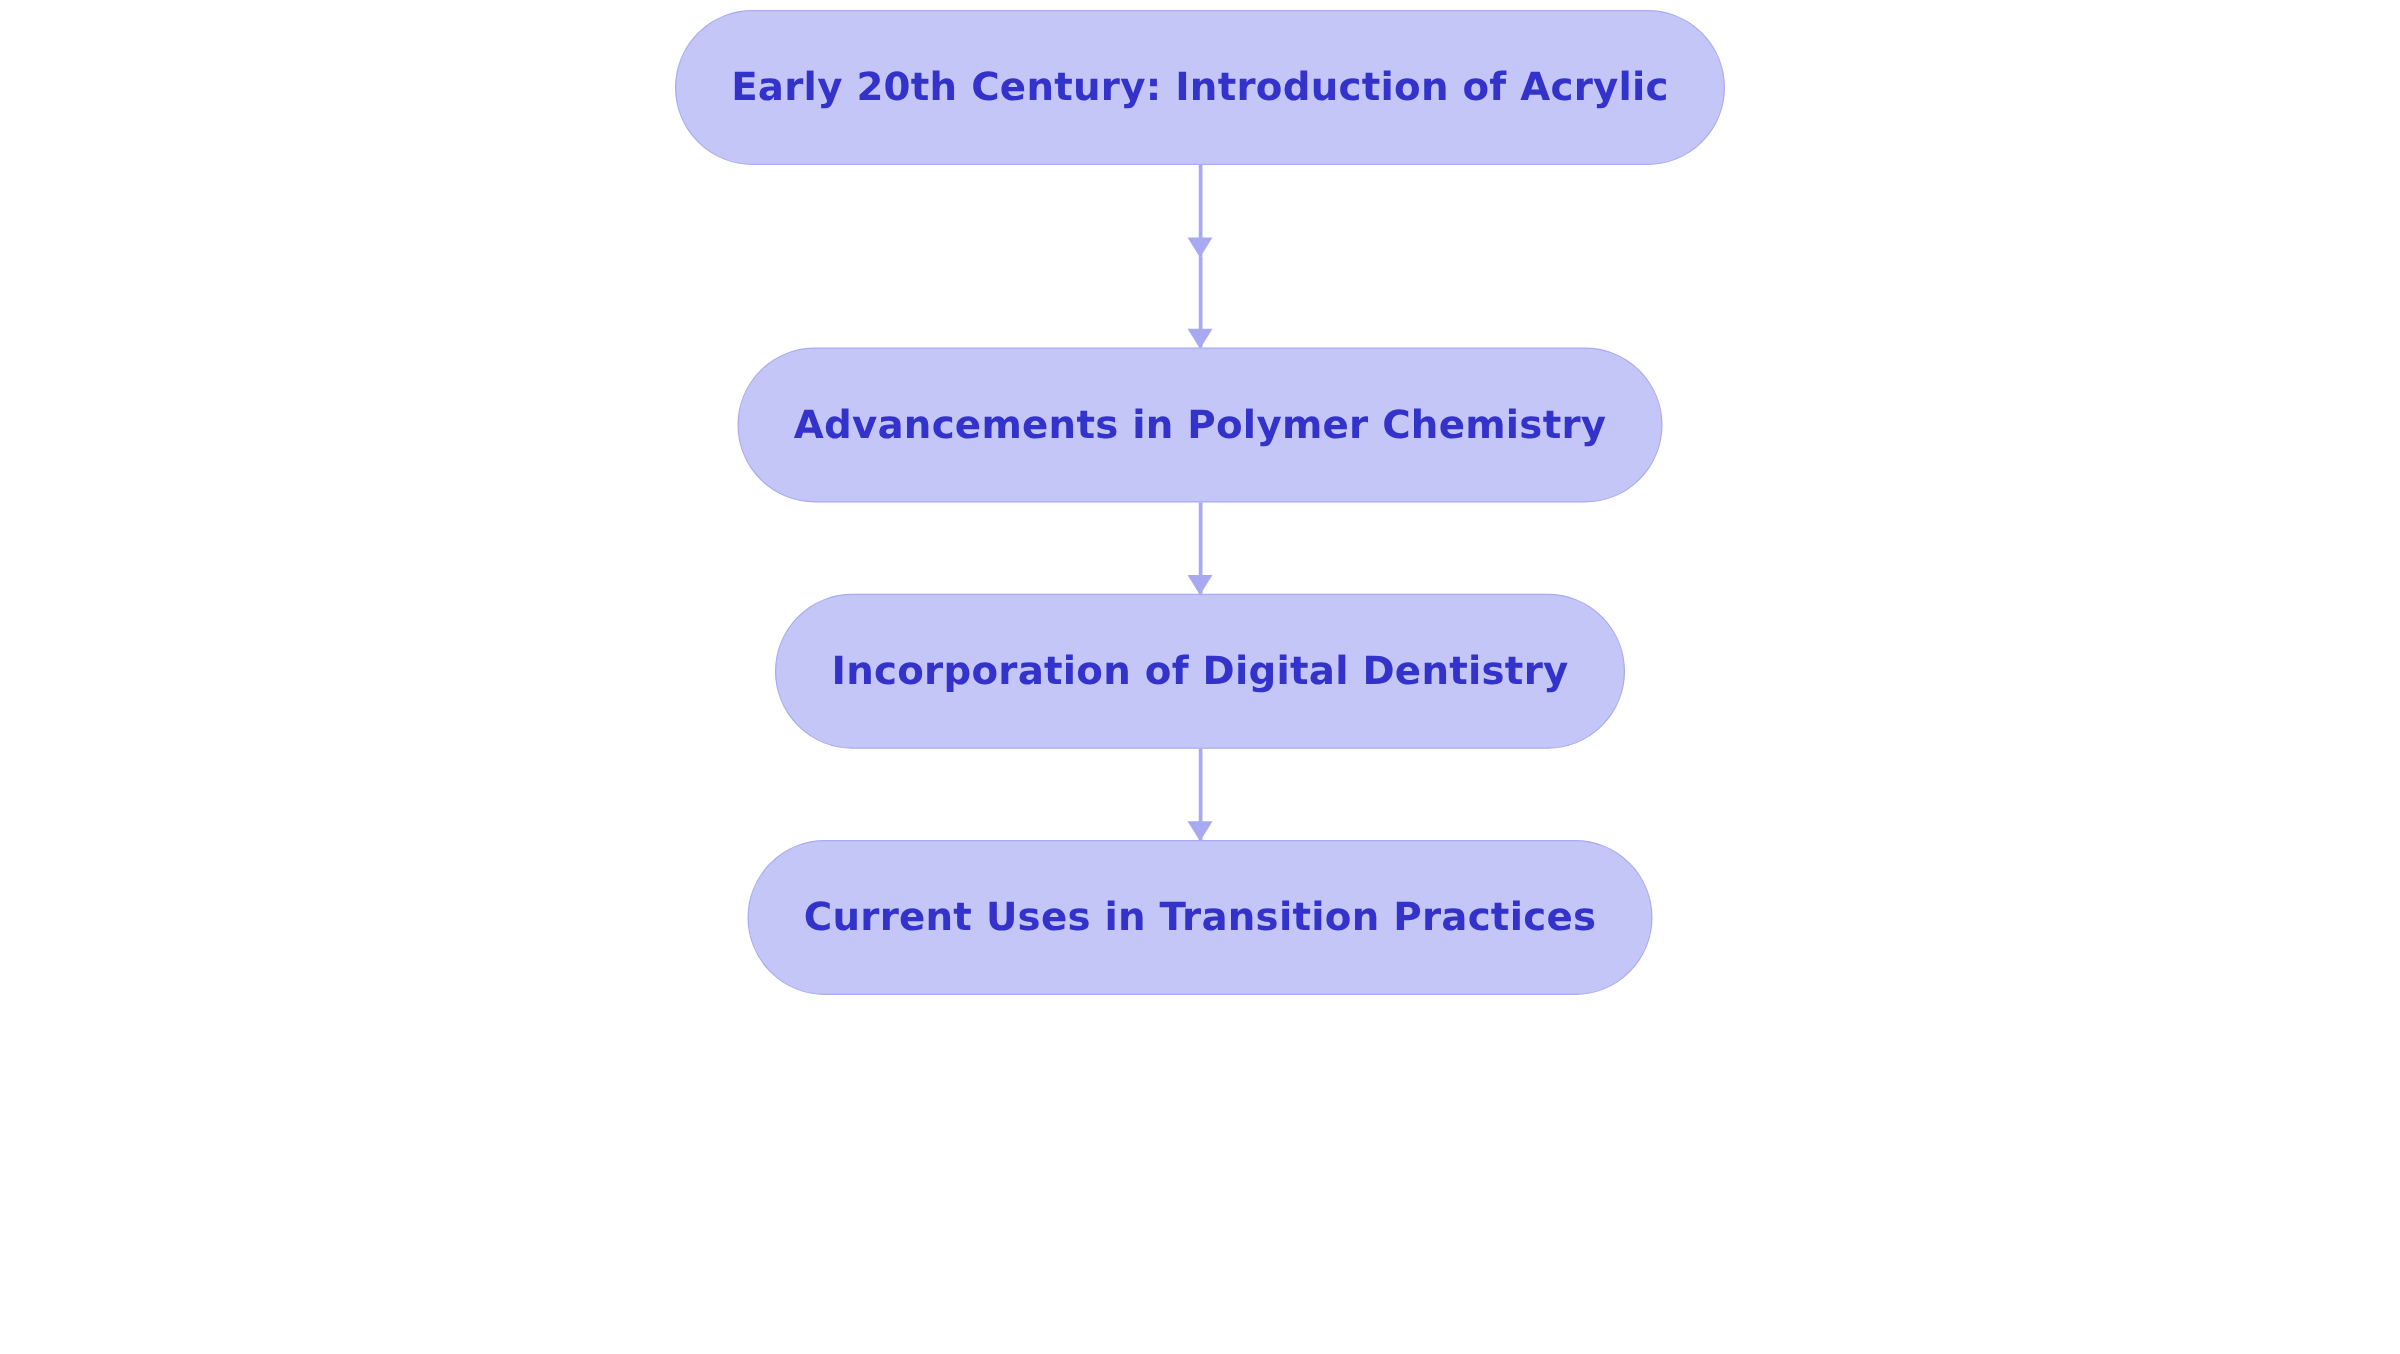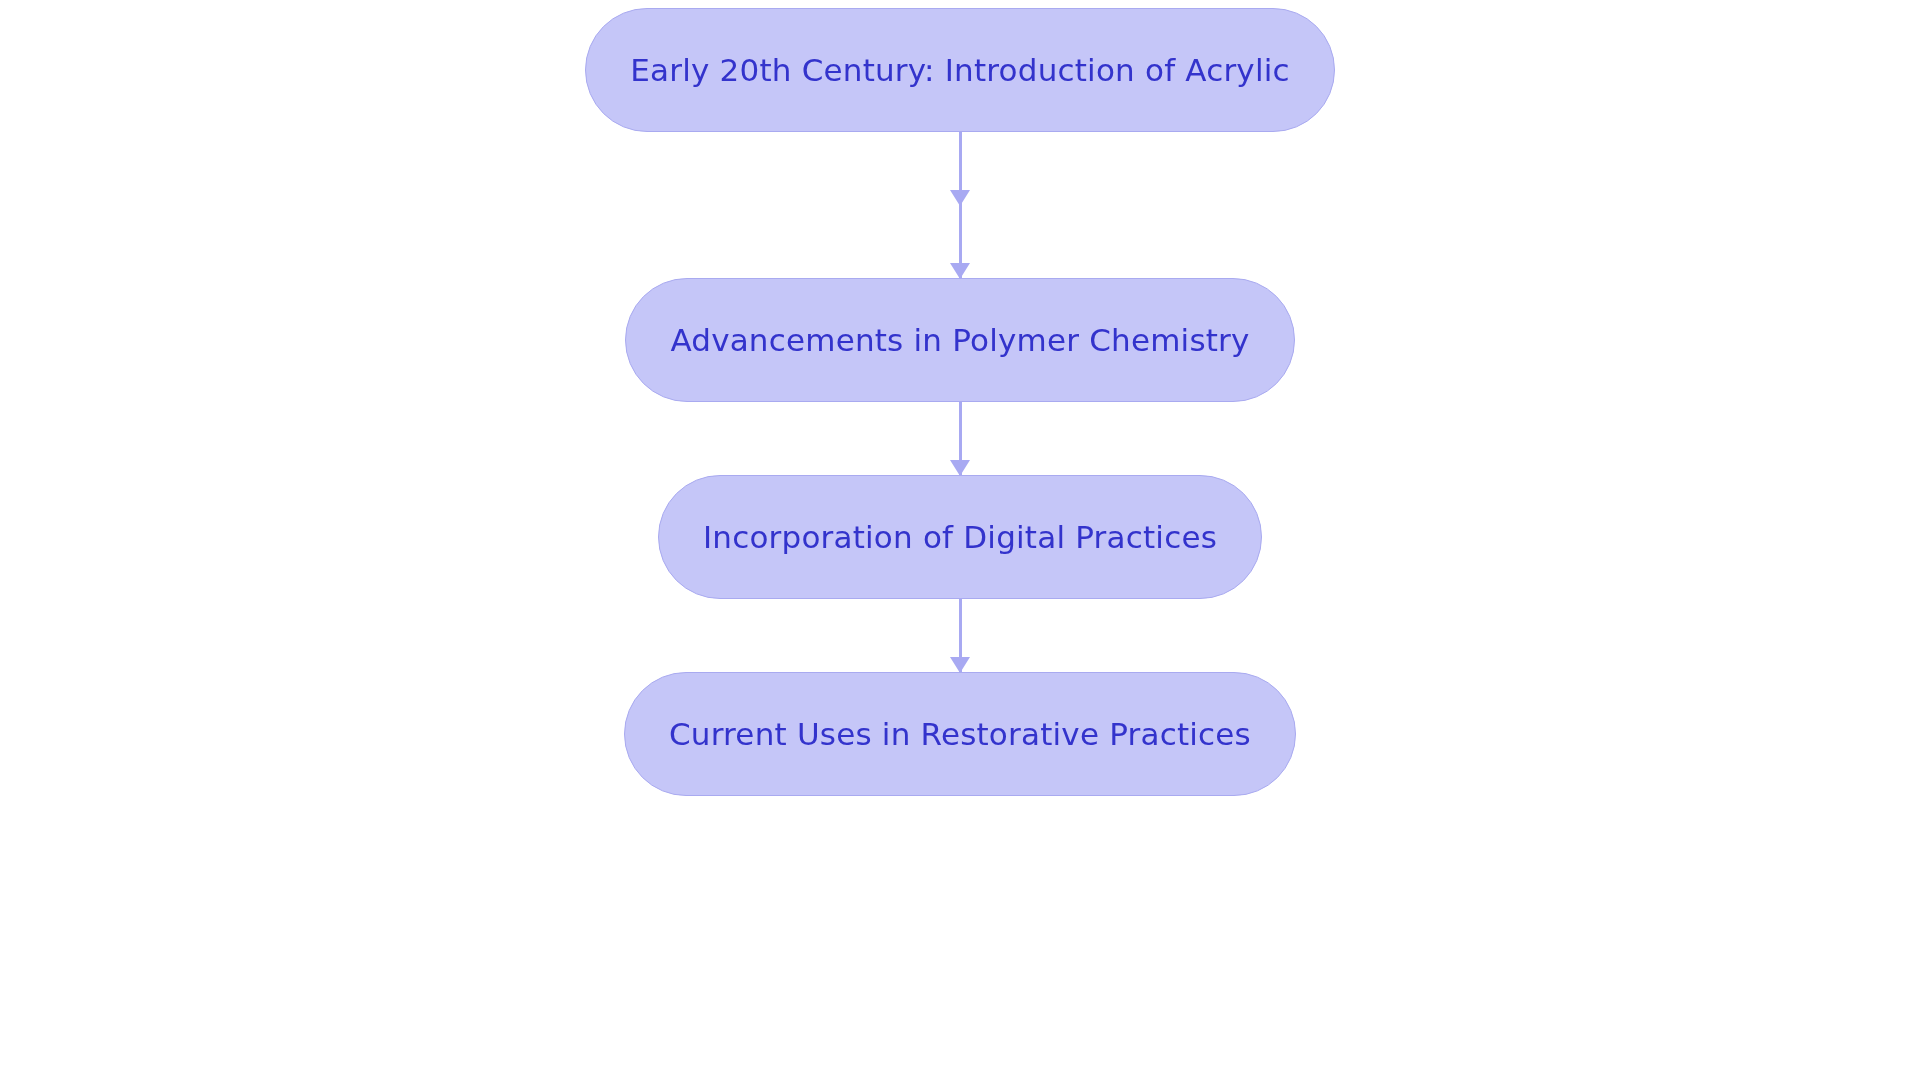--- a/index.html
+++ b/index.html
@@ -21,20 +21,21 @@
     display: flex;
     flex-direction: column;
     align-items: center;
     justify-content: flex-start;
   }
   .node-row {
     display: flex;
     justify-content: center;
     align-items: center;
     width: 100%;
+    font-weight: bold;
   }
   .node {
     box-sizing: border-box;
     display: flex;
     align-items: center;
     justify-content: center;
     background: #c5c6f8;
     border: 1.6px solid #a9aaf0;
     border-radius: 64px;
     color: #3333cc;
@@ -96,28 +97,28 @@
     </div>
   </div>
 
   <div class="connector" style="height:73px;">
     <div class="line"></div>
     <div class="arrow"></div>
   </div>
 
   <div class="node-row">
     <div class="node">
-      <span>Incorporation of Digital Practices</span>
+      <span>Incorporation of Digital Dentistry</span>
     </div>
   </div>
 
   <div class="connector" style="height:73px;">
     <div class="line"></div>
     <div class="arrow"></div>
   </div>
 
   <div class="node-row">
     <div class="node">
-      <span>Current Uses in Restorative Practices</span>
+      <span>Current Uses in Transition Practices</span>
     </div>
   </div>
 
 </div>
 
 </body></html>

